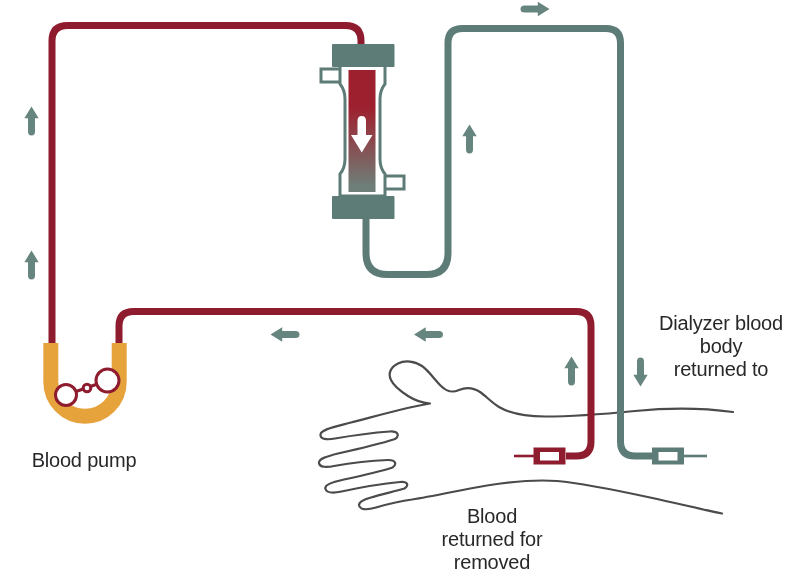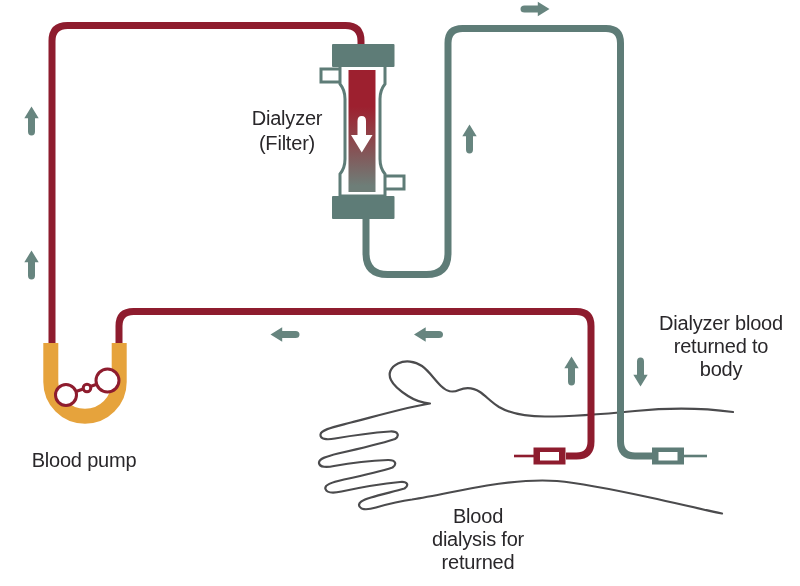--- a/index.html
+++ b/index.html
@@ -118,34 +118,30 @@
     <use href="#farrow" class="flow-arrow" transform="translate(31.5,121)"></use>
     <use href="#farrow" class="flow-arrow" transform="translate(31.5,265)"></use>
     <use href="#farrow" class="flow-arrow" transform="translate(535,9) rotate(90)"></use>
     <use href="#farrow" class="flow-arrow" transform="translate(469.5,139)"></use>
     <use href="#farrow" class="flow-arrow" transform="translate(285,334.5) rotate(-90)"></use>
     <use href="#farrow" class="flow-arrow" transform="translate(428.5,334.5) rotate(-90)"></use>
     <use href="#farrow" class="flow-arrow" transform="translate(571.5,371)"></use>
     <use href="#farrow" class="flow-arrow" transform="translate(640.5,372) rotate(180)"></use>
   </svg>
 
-  <div class="label" style="left:228px;top:106px;width:118px;line-height:25px;">
-    <span>Dialyzer</span>
-    <span>(Filter)</span>
-  </div>
 
   <div class="label" style="left:648px;top:312px;width:146px;line-height:23px;">
     <span>Dialyzer blood</span>
+    <span>body</span>
     <span>returned to</span>
-    <span>body</span>
   </div>
 
   <div class="label" style="left:24px;top:448px;width:120px;">
     <span>Blood pump</span>
   </div>
 
-  <div class="label" style="left:408px;top:505px;width:140px;line-height:23px;">
+  <div class="label" style="left:422px;top:505px;width:140px;line-height:23px;">
     <span>Blood</span>
-    <span>dialysis for</span>
-    <span>returned</span>
+    <span>returned for</span>
+    <span>removed</span>
   </div>
 
 </div>
 
 </body></html>

